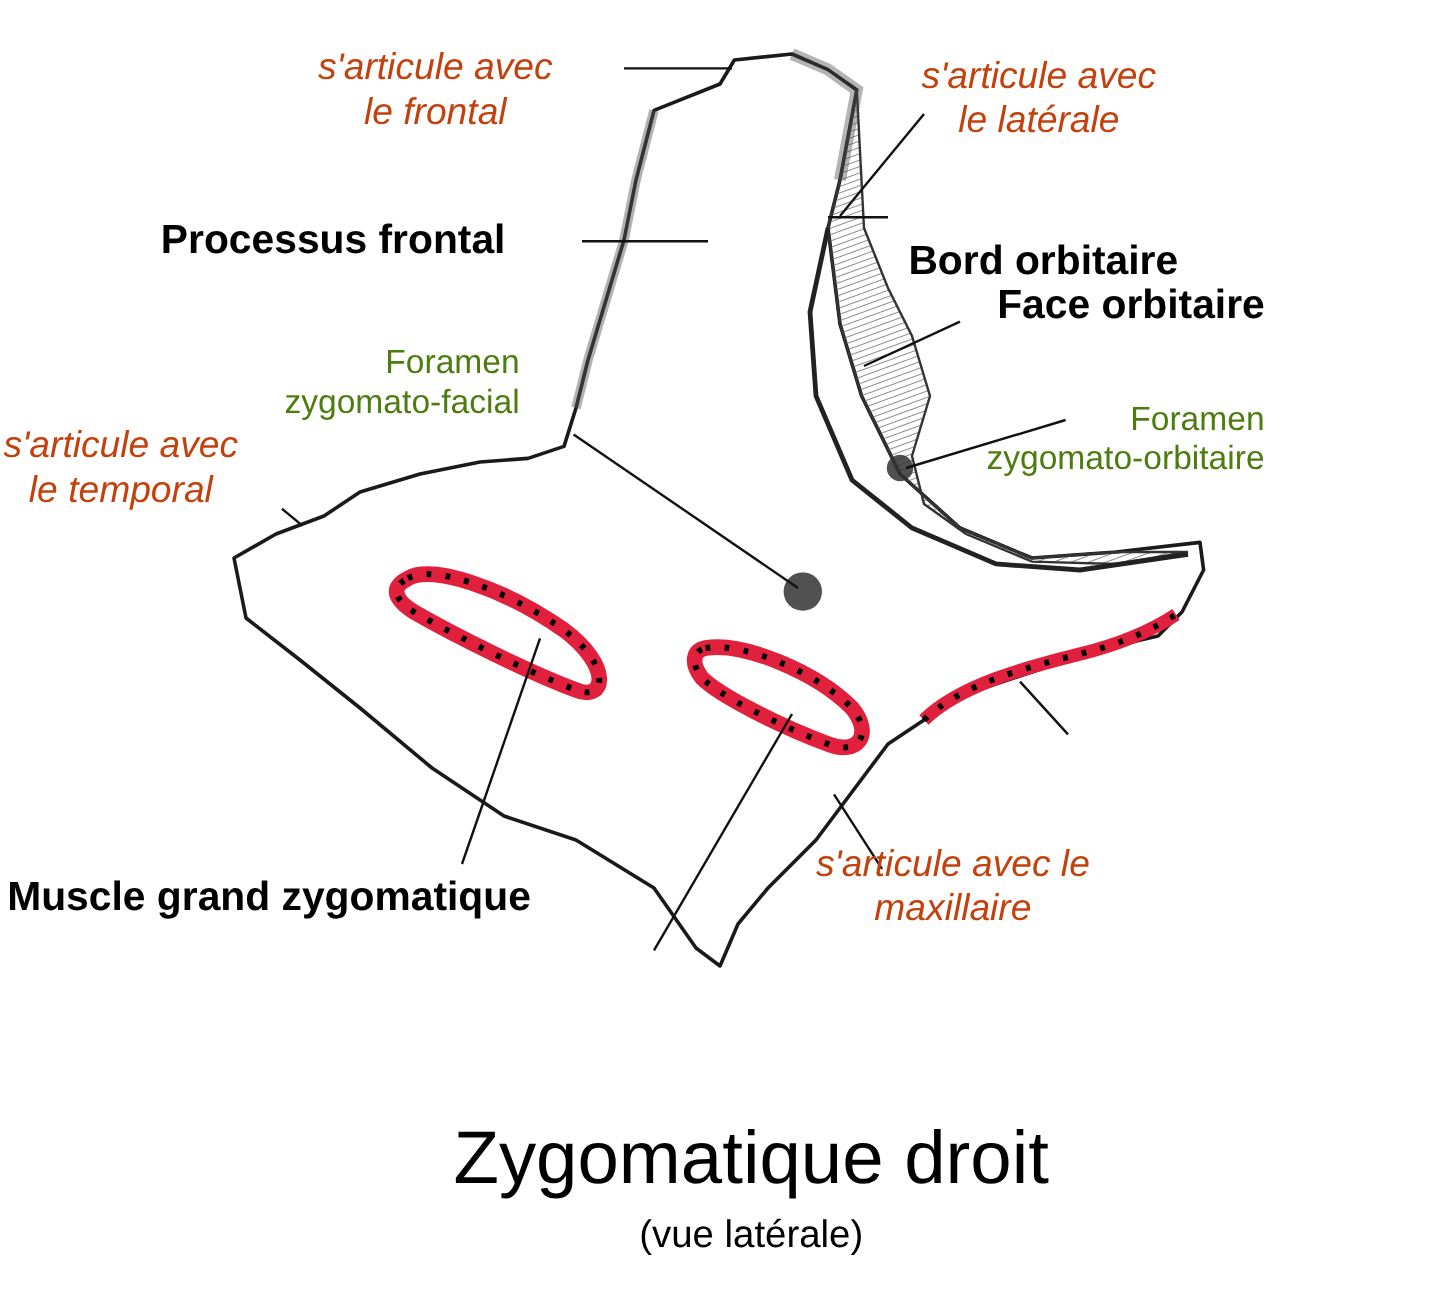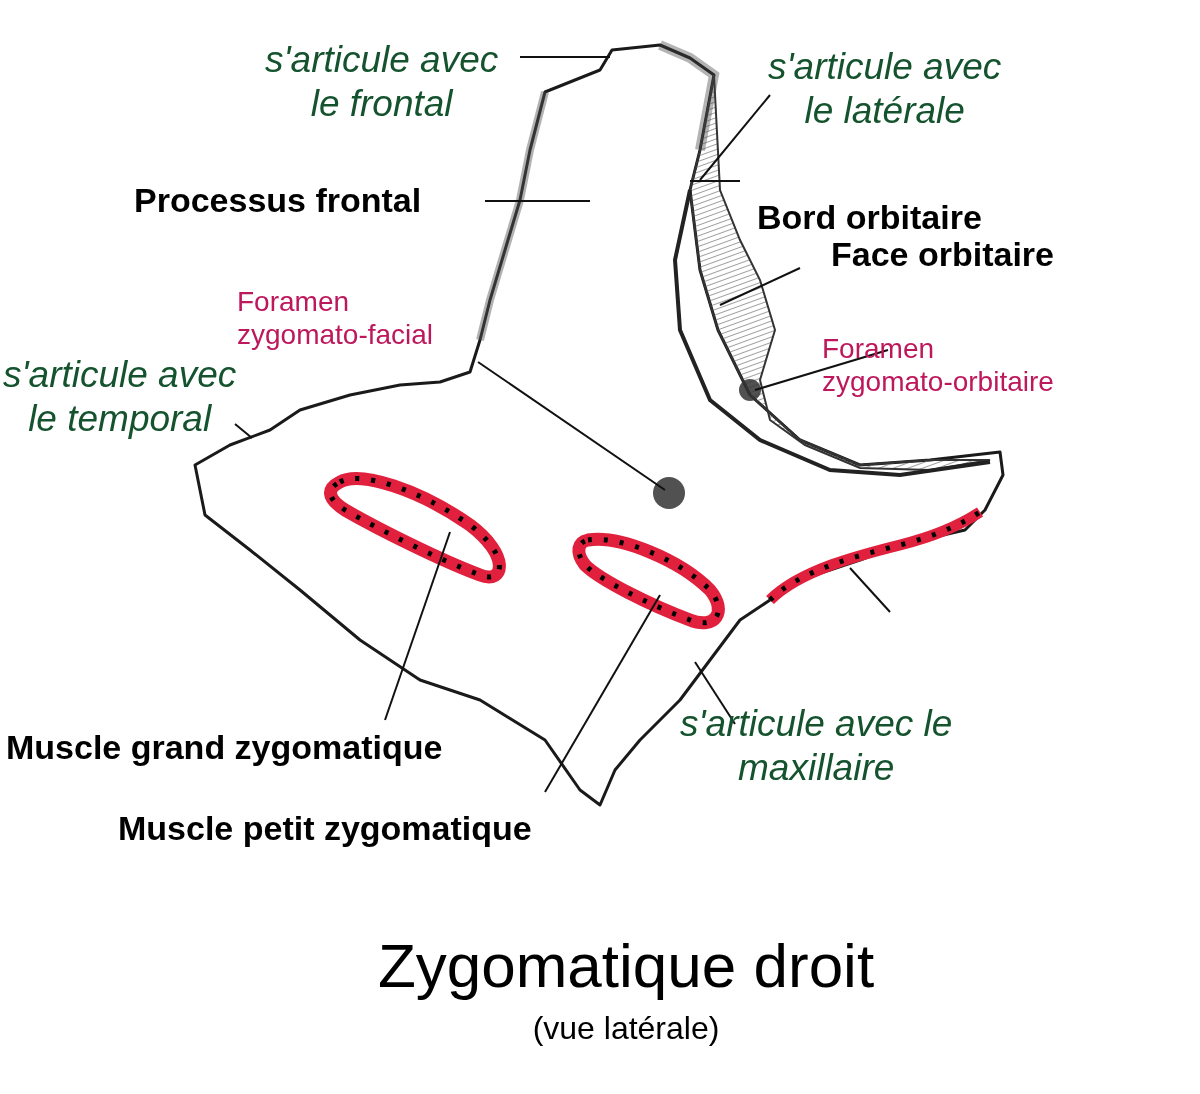--- a/index.html
+++ b/index.html
@@ -1,21 +1,21 @@
 <!DOCTYPE html>
 <html><head>
 <meta charset="utf-8">
 <style>
   html, body { margin: 0; padding: 0; background: #ffffff; }
   body { width: 1200px; height: 1094px; position: relative; overflow: hidden; font-family: "Liberation Sans", "DejaVu Sans", sans-serif; color: #000; }
   #figure { position: absolute; left: 0; top: 0; width: 1200px; height: 1094px; }
   .lbl { position: absolute; white-space: nowrap; line-height: 1.18; }
-  .it { font-style: italic; font-size: 37px; color: #14532d; text-align: center; }
+  .it { font-style: italic; font-size: 31px; color: #c2410c; text-align: center; }
   .bd { font-weight: bold; font-size: 34px; color: #000; }
-  .rg { font-size: 28px; color: #be185d; text-align: left; }
+  .rg { font-size: 28px; color: #4d7c0f; text-align: right; }
   .title { position: absolute; left: 0; width: 1252px; text-align: center; font-size: 62px; top: 930px; }
   .subtitle { position: absolute; left: 0; width: 1252px; text-align: center; font-size: 32px; top: 1010px; }
 </style>
 </head>
 <body>
 
 <div id="figure">
   <svg width="1200" height="1094" viewBox="0 0 1200 1094" xmlns="http://www.w3.org/2000/svg">
     <defs>
       <pattern id="hatch" width="5" height="5" patternUnits="userSpaceOnUse" patternTransform="rotate(70)">
@@ -96,17 +96,16 @@
   </div>
 
 
   <div class="lbl it" style="left:680px; top:702px;">
     <div>s'articule avec le</div>
     <div>maxillaire</div>
   </div>
 
   <div class="lbl bd" style="left:6px; top:727px;">Muscle grand zygomatique</div>
 
-  <div class="lbl bd" style="left:118px; top:808px;">Muscle petit zygomatique</div>
 
   <div class="title">Zygomatique droit</div>
   <div class="subtitle">(vue latérale)</div>
 </div>
 
 </body></html>

